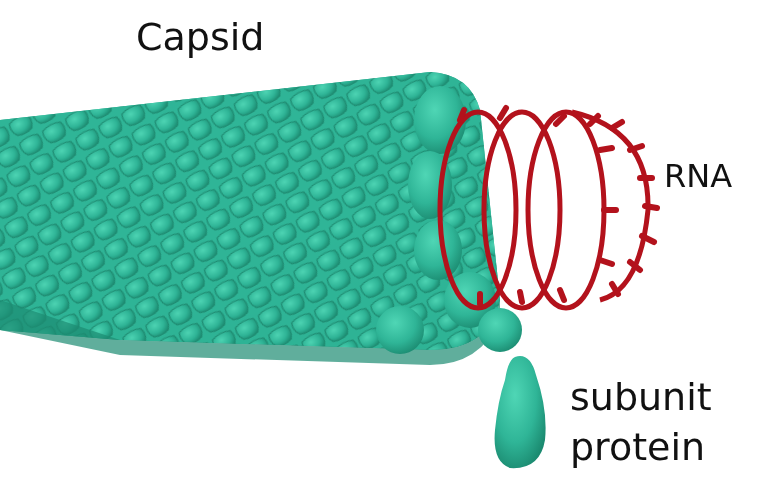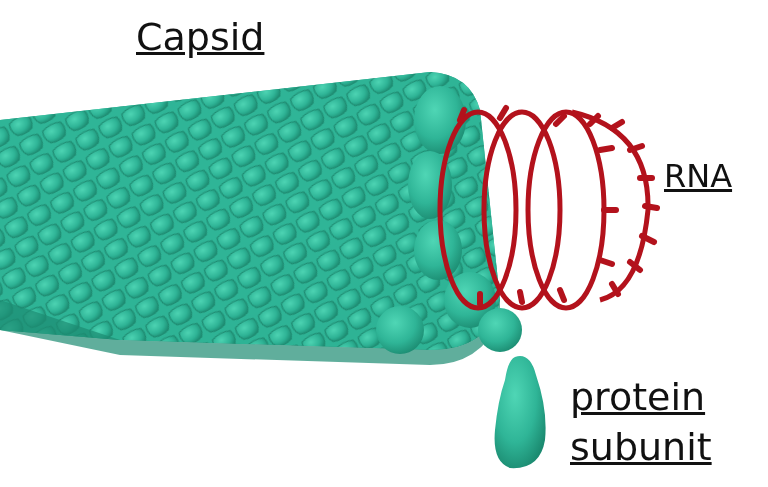--- a/index.html
+++ b/index.html
@@ -1,18 +1,18 @@
 <!DOCTYPE html>
 <html><head>
 <meta charset="utf-8">
 <style>
   html, body { margin:0; padding:0; background:#ffffff; }
   body { width:768px; height:487px; overflow:hidden; position:relative; font-family:"DejaVu Sans", sans-serif; }
   #stage { position:absolute; left:0; top:0; width:768px; height:487px; }
-  .label { position:absolute; color:#111; font-family:"DejaVu Sans", sans-serif; line-height:1;text-decoration:underline; }
+  .label { position:absolute; color:#111; font-family:"DejaVu Sans", sans-serif; line-height:1; }
   #lbl-capsid { left:136px; top:18px; font-size:38px; }
   #lbl-rna { left:664px; top:160px; font-size:32px; }
   #lbl-subunit { left:570px; top:372px; font-size:38px; line-height:50px; }
 </style>
 </head>
 <body>
 
 <svg id="stage" viewBox="0 0 768 487" xmlns="http://www.w3.org/2000/svg">
   <defs>
     <radialGradient id="sub" cx="40%" cy="35%" r="70%">
@@ -71,15 +71,15 @@
         <path d="M460 120 l4 -10"></path>
     </g>
   </g>
 
   <path d="M515 357 Q530 352 536 375 Q548 410 545 440 Q540 470 510 468 Q492 462 495 430 Q498 400 505 380 Q508 360 515 357Z" fill="url(#sub)"></path>
 </svg>
 
 <div class="label" id="lbl-capsid">Capsid</div>
 <div class="label" id="lbl-rna">RNA</div>
 <div class="label" id="lbl-subunit">
+  <div>subunit</div>
   <div>protein</div>
-  <div>subunit</div>
 </div>
 
 </body></html>

